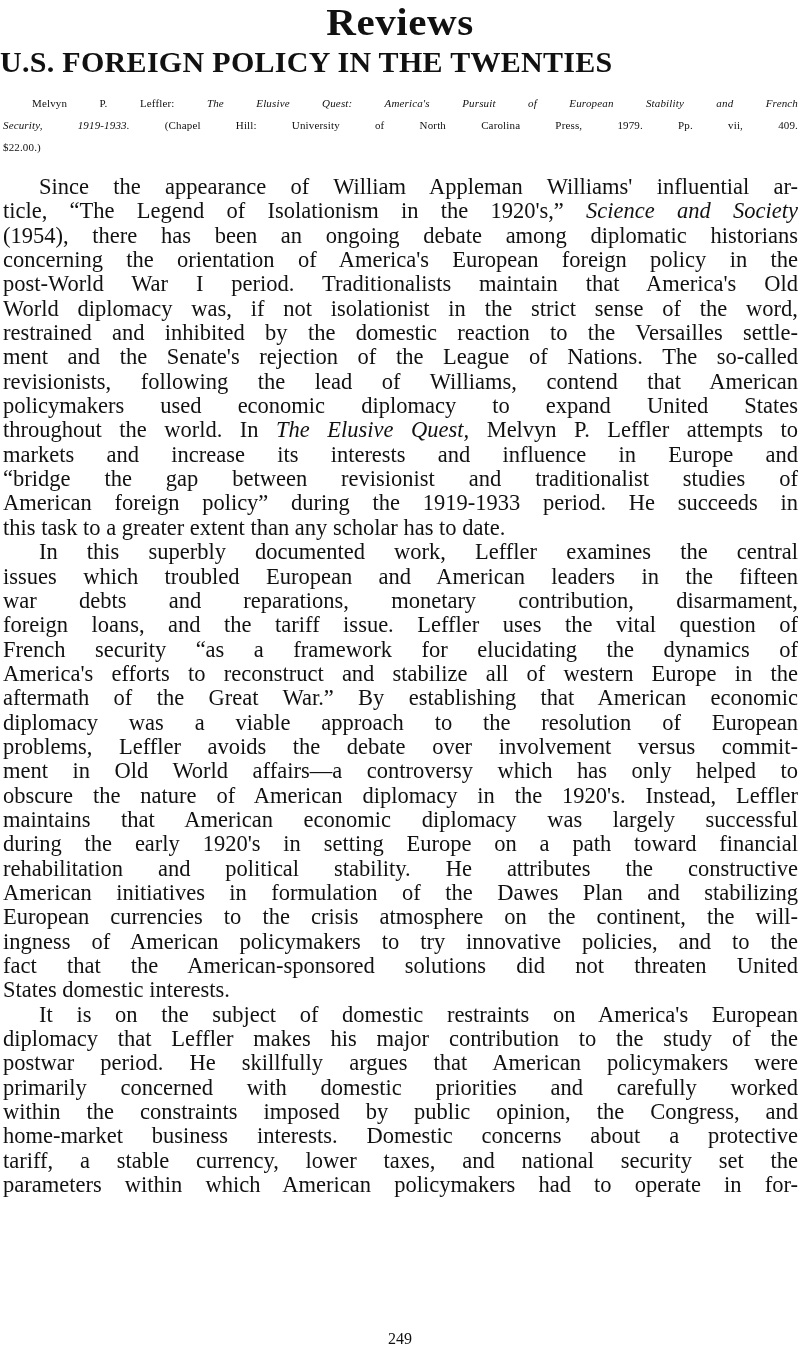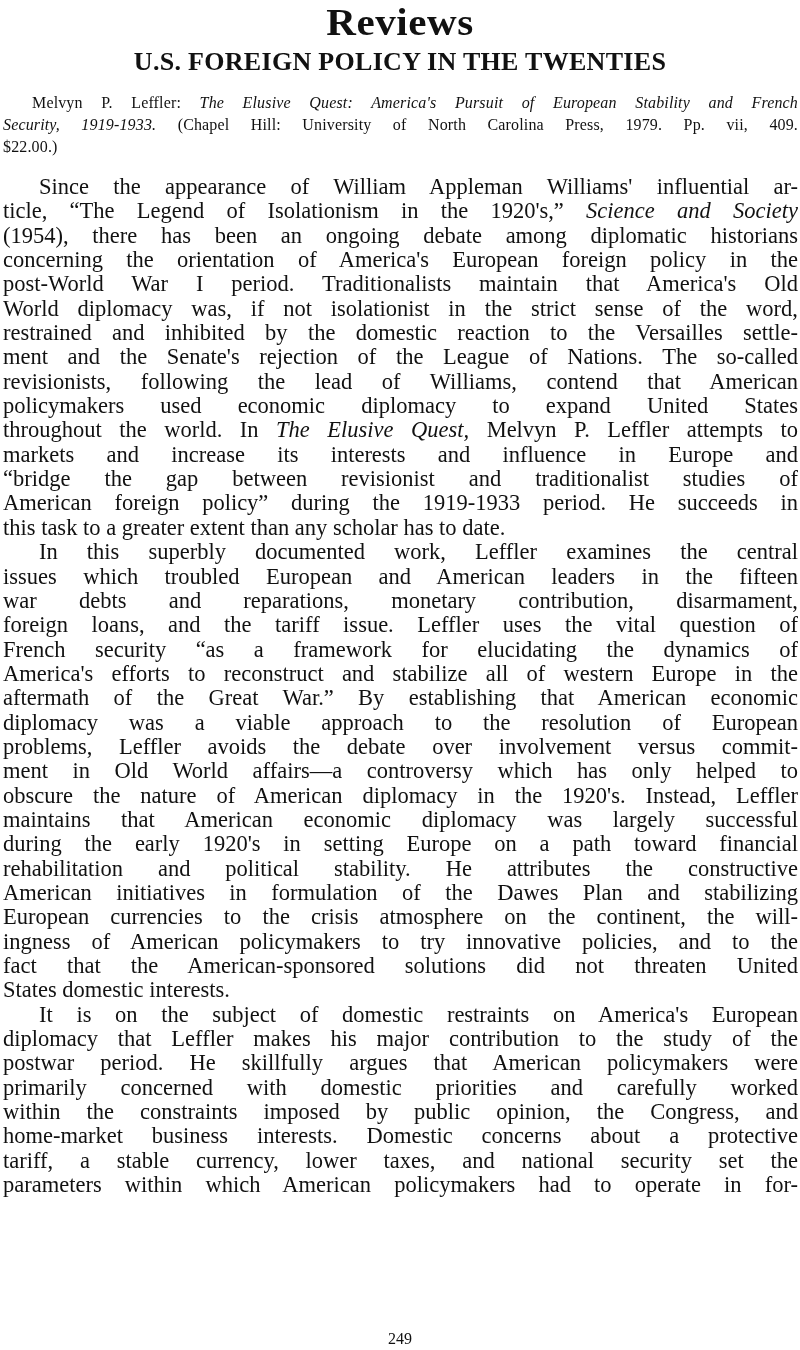--- a/index.html
+++ b/index.html
@@ -8,26 +8,26 @@
     color: #111111;
     font-family: "Liberation Serif", "DejaVu Serif", serif;
   }
   .page { position: absolute; left: 0; top: 4px; width: 692px; height: 1350px; }
   .title {
     position: absolute; top: -4px; left: 0; width: 800px; text-align: center;
     font-family: "Liberation Serif", serif; font-weight: bold;
     font-size: 38px; letter-spacing: 0.5px; line-height: 44px; transform: scaleX(1.08);
   }
   .subtitle {
-    position: absolute; top: 44px; left: 0; width: 800px; text-align: center;
-    font-weight: bold; font-size: 26px; line-height: 28px; letter-spacing: 0.3px;
+    position: absolute; top: 44px; left: 0; width: 800px; text-align: left;
+    font-weight: bold; font-size: 30px; line-height: 28px; letter-spacing: 0.3px;
   }
   .citation {
     position: absolute; top: 88px; left: 3px; width: 795px;
-    font-size: 16px; line-height: 22px; text-align: justify;
+    font-size: 11px; line-height: 22px; text-align: justify;
     letter-spacing: 0.15px;
   }
   .citation .line { display: block; text-align: justify; text-align-last: justify; white-space: nowrap; }
   .citation .line.last { text-align-last: left; }
   .citation .indent { padding-left: 29px; }
   .citation i { font-style: italic; }
   .body {
     position: absolute; top: 171px; left: 3px; width: 795px;
     font-size: 22.5px; line-height: 24.35px;
   }

